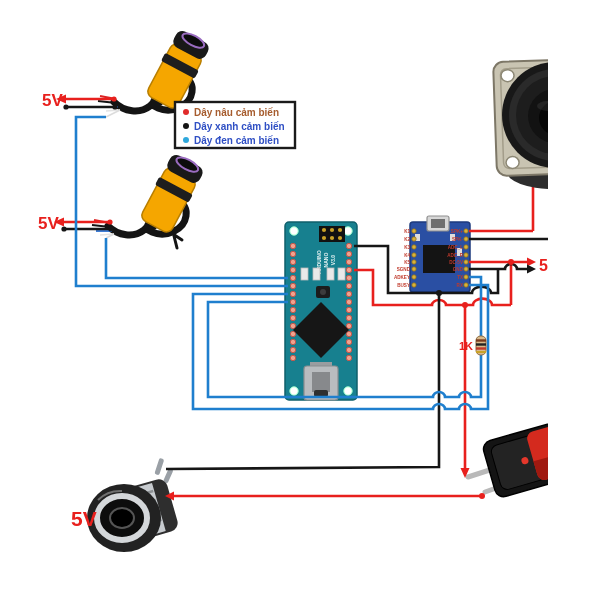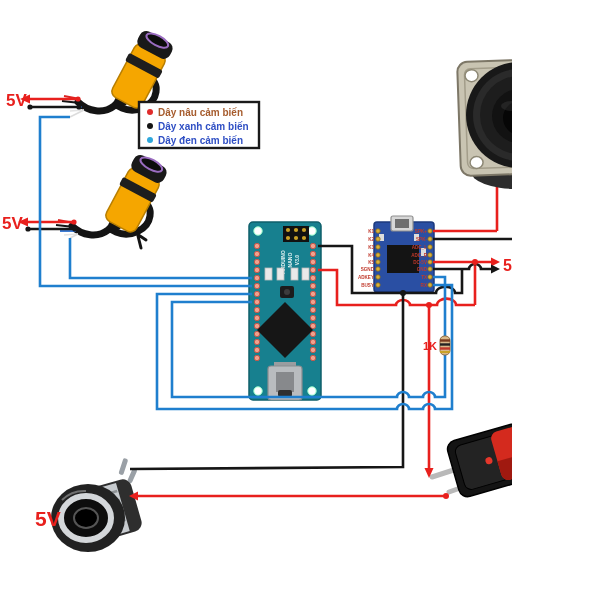--- a/index.html
+++ b/index.html
@@ -1,18 +1,18 @@
 <!DOCTYPE html>
 <html><head>
 <meta charset="utf-8">
 <style>
   html,body{margin:0;padding:0;background:#ffffff;}
   .stage{
     width:512px;height:600px;position:relative;background:#ffffff;
-    font-family:"Liberation Sans", sans-serif;overflow:hidden;
+    font-family:"Liberation Sans", sans-serif;overflow:hidden;margin-left:36px;
   }
   svg text{font-family:"Liberation Sans", sans-serif;}
   .pwr{font-weight:bold;fill:#e8201d;}
   .pinlbl{fill:#c0392b;font-weight:bold;}
 </style>
 </head>
 <body>
 
 <div class="stage">
 <svg width="600" height="600" viewBox="0 0 600 600">

